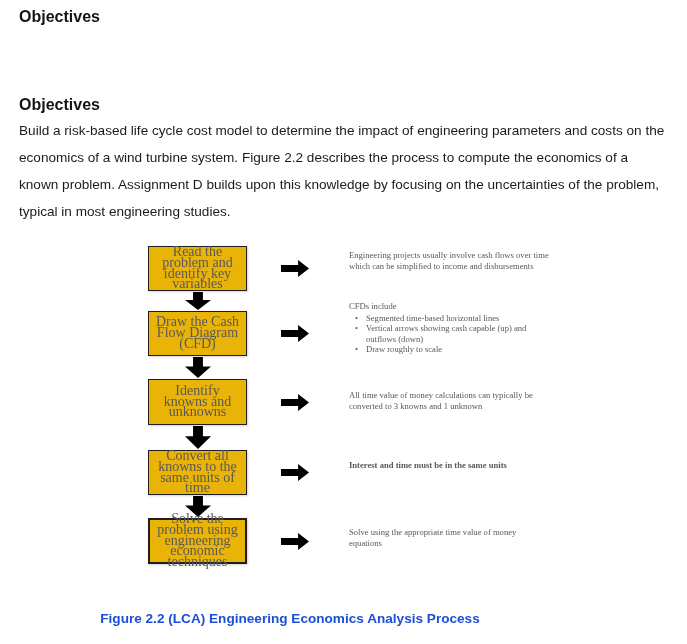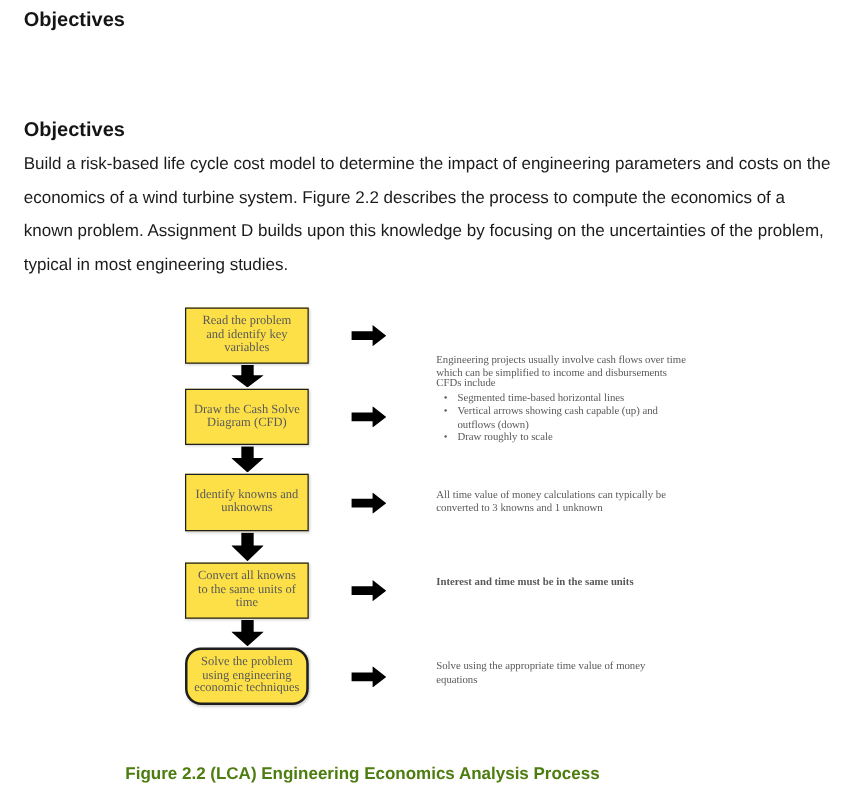--- a/index.html
+++ b/index.html
@@ -28,43 +28,43 @@
     color: #1b1b1b;
   }
   #figure-caption {
     position: absolute;
     top: 611px;
     left: 0;
     width: 580px;
     text-align: center;
     font-size: 13.6px;
     font-weight: bold;
-    color: #4d7c0f;
+    color: #1d4ed8;
   }
   
   #flowchart { position: absolute; left: 0; top: 0; width: 687px; height: 644px; pointer-events: none; }
   .fc-box {
     position: absolute;
     left: 148px;
     width: 99px;
     box-sizing: border-box;
     border: 1.4px solid #1f1f1f;
-    background: #fde047;
+    background: #eab308;
     box-shadow: 1px 1px 2px rgba(0,0,0,0.18);
     display: flex;
     align-items: center;
     justify-content: center;
     text-align: center;
     font-family: "Liberation Serif", serif;
-    font-size: 10px;
+    font-size: 14px;
     line-height: 10.8px;
     color: #595959;
     padding: 2px 5px;
   }
-  .fc-box.last { border-width: 2px; border-radius: 13px; }
+  .fc-box.last { border-width: 2px; }
   .down-arrow {
     position: absolute;
     left: 185px;
     width: 26px;
     background: #000000;
     clip-path: polygon(31% 0, 69% 0, 69% 45%, 100% 45%, 50% 100%, 0 45%, 31% 45%);
   }
   .right-arrow {
     position: absolute;
     left: 281px;
@@ -94,24 +94,24 @@
   <div class="heading" style="top:8px">Objectives</div>
 
 
   <div class="heading" style="top:96px">Objectives</div>
 
   <div class="para" style="top:117px">Build a risk-based life cycle cost model to determine the impact of engineering parameters and costs on the economics of a wind turbine system. Figure 2.2 describes the process to compute the economics of a known problem. Assignment D builds upon this knowledge by focusing on the uncertainties of the problem, typical in most engineering studies.</div>
 
   <div id="flowchart">
       <div class="fc-box" style="top: 246px; height: 45px;">Read the problem and identify key variables</div>
       <div class="right-arrow" style="top: 260px;"></div>
-      <div class="fc-note" style="top: 250px; margin-top: 32px;">
+      <div class="fc-note" style="top: 250px;">
         <div>Engineering projects usually involve cash flows over time which can be simplified to income and disbursements</div>
       </div>
-      <div class="fc-box" style="top: 311px; height: 45px;">Draw the Cash Solve Diagram (CFD)</div>
+      <div class="fc-box" style="top: 311px; height: 45px;">Draw the Cash Flow Diagram (CFD)</div>
       <div class="down-arrow" style="top: 292px; height: 18px;"></div>
       <div class="right-arrow" style="top: 325px;"></div>
       <div class="fc-note" style="top: 301px;">
         <div>CFDs include</div>
         <ul>
           <li>Segmented time-based horizontal lines</li>
           <li>Vertical arrows showing cash capable (up) and outflows (down)</li>
           <li>Draw roughly to scale</li>
         </ul>
       </div>

